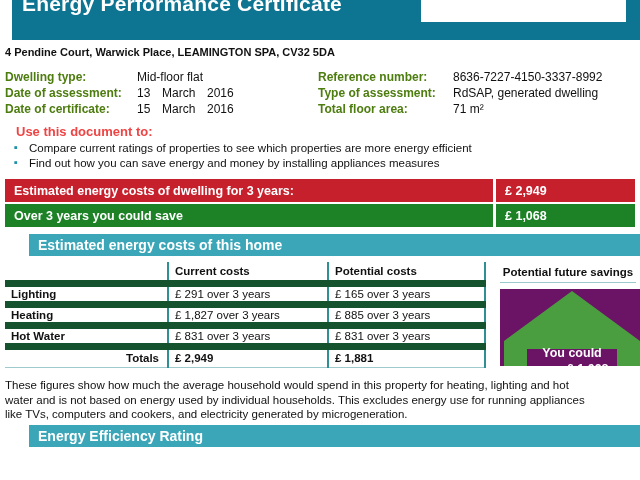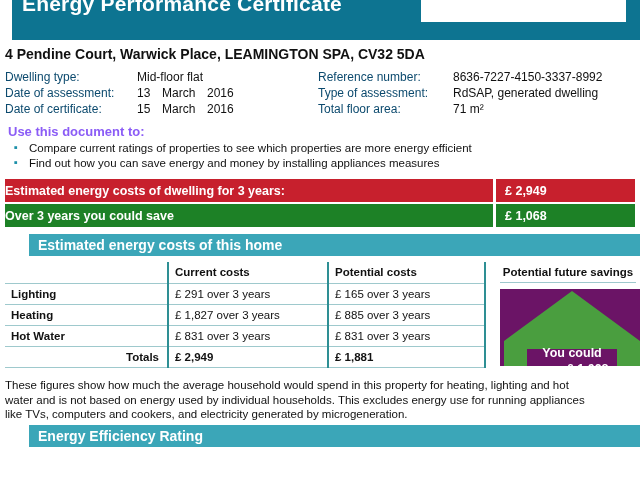--- a/index.html
+++ b/index.html
@@ -23,61 +23,61 @@
   }
   .header-logo-box {
     position: absolute; right: 18px; top: -22px;
     width: 205px; height: 44px;
     background: #ffffff;
   }
 
   
   .address {
     position: absolute; left: 5px; top: 46px;
-    font-size: 14px; font-weight: bold; color: #111;
+    font-size: 11px; font-weight: bold; color: #111;
     white-space: nowrap;
   }
 
   
   .details { position: absolute; left: 5px; top: 68px; width: 630px; }
   .det-col { position: absolute; top: 0; }
   .det-col.left  { left: 0; }
   .det-col.right { left: 313px; }
   .det-row { height: 16px; line-height: 16px; white-space: nowrap; position: relative; }
-  .det-label { font-size: 12px; font-weight: normal; color: #0c4a6e; display: inline-block; }
+  .det-label { font-size: 12px; font-weight: bold; color: #4d7c0f; display: inline-block; }
   .left .det-label  { width: 132px; }
   .right .det-label { width: 135px; }
   .det-value { font-size: 12px; color: #111; display: inline-block; }
   .dnum  { display: inline-block; width: 25px; }
   .dmon  { display: inline-block; width: 45px; }
 
   
   .use-head {
-    position: absolute; left: 8px; top: 124px;
-    font-size: 13px; font-weight: bold; color: #8b5cf6;
+    position: absolute; left: 16px; top: 124px;
+    font-size: 13px; font-weight: bold; color: #ef4444;
   }
   .use-list { position: absolute; left: 12px; top: 141px; }
   .use-item {
     font-size: 11.5px; color: #111; line-height: 15px;
     position: relative; padding-left: 17px; white-space: nowrap;
   }
   .use-item::before {
     content: "\25AA"; position: absolute; left: 2px; top: -1px;
     color: #1a8fa8; font-size: 11px;
   }
 
   
   .cost-bar {
     position: absolute; left: 5px; width: 630px; height: 23px;
     display: flex; align-items: center;
   }
   .cost-bar.red   { top: 179px; background: #c7202d; }
   .cost-bar.green { top: 204px; background: #1d8126; }
   .cost-bar-label {
-    flex: 0 0 488px; 
+    flex: 0 0 488px; padding-left: 9px;
     font-size: 12.5px; font-weight: bold; color: #ffffff;
     white-space: nowrap;
   }
   .cost-bar-sep { flex: 0 0 3px; height: 23px; background: #ffffff; }
   .cost-bar-value {
     flex: 1; padding-left: 9px;
     font-size: 12.5px; font-weight: bold; color: #ffffff;
     white-space: nowrap;
   }
 
@@ -93,21 +93,21 @@
   #bar-costs  { top: 234px; }
   #bar-rating { top: 425px; }
 
   
   .costs-table {
     position: absolute; left: 5px; top: 262px;
     width: 480px; border-collapse: collapse;
     table-layout: fixed;
   }
   .costs-table td, .costs-table th {
-    border-top: 1px solid #14532d;
+    border-top: 7px solid #14532d;
     border-bottom: 1px solid #9ec9cd;
     height: 21px; padding: 0 0 0 6px;
     font-size: 11.5px; color: #111; text-align: left;
     vertical-align: middle; white-space: nowrap;
   }
   .costs-table .c-item { width: 163px; border-left: none; font-weight: bold; }
   .costs-table .c-cur  { width: 160px; border-left: 2px solid #2e8f94; }
   .costs-table .c-pot  { width: 157px; border-left: 2px solid #2e8f94; border-right: 2px solid #2e8f94; }
   .costs-table thead th { font-weight: bold; border-top: none; }
   .costs-table thead th.c-item { border-bottom: 1px solid #9ec9cd; }

